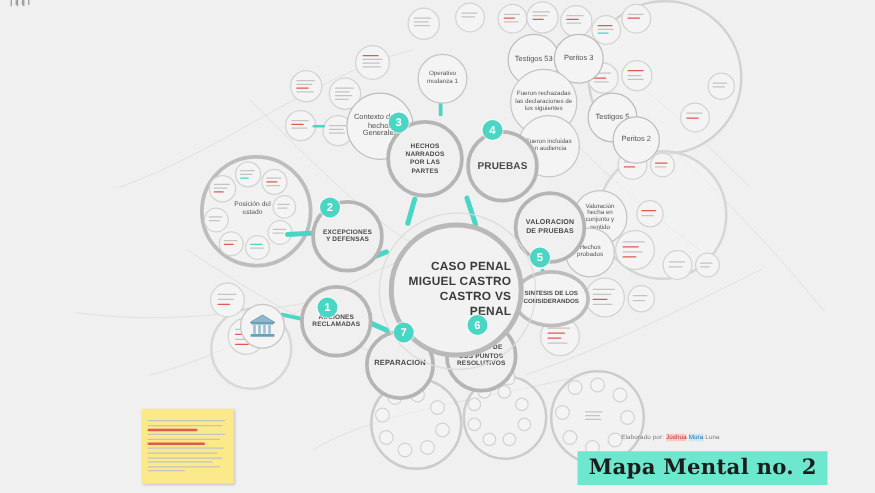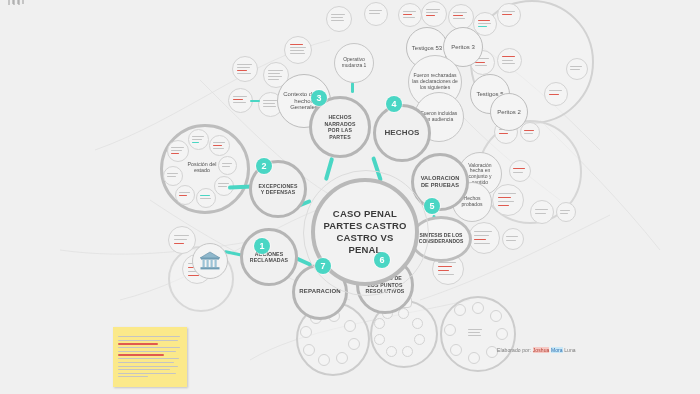--- a/index.html
+++ b/index.html
@@ -29,21 +29,21 @@
 
   
   #center{
     left:311px;top:178px;width:108px;height:108px;
     border:4px solid #b9b9b9;
     background:#f2f2f2;
     z-index:40;
   }
   #center .ctext{
     font-size:9.5px;font-weight:bold;color:#3b3b3b;letter-spacing:.2px;
-    line-height:1.25;padding:0 6px;
+    line-height:1.25;padding:0 6px;text-align:right;
   }
   #centerHalo{
     position:absolute;left:303px;top:170px;width:124px;height:124px;
     border-radius:50%;border:1px solid #dcdcdc;z-index:38;
   }
 
   
   .main{
     border:3px solid #b5b5b5;
     font-size:5.2px;font-weight:bold;color:#4a4a4a;
@@ -518,21 +518,21 @@
     <span class="lbl">EXCEPCIONES Y DEFENSAS</span>
   </div>
   <div class="badge" style="left:256px;top:158px;">2</div>
 
   <div class="bub main" style="left:309px;top:96px;width:62px;height:62px;">
     <span class="lbl">HECHOS NARRADOS POR LAS PARTES</span>
   </div>
   <div class="badge" style="left:311px;top:90px;">3</div>
 
   <div class="bub main" style="left:373px;top:104px;width:58px;height:58px;">
-    <span class="lbl" style="font-size:8px;">HECHOS</span>
+    <span class="lbl" style="font-size:8px;">PRUEBAS</span>
   </div>
   <div class="badge" style="left:386px;top:96px;">4</div>
 
   <div class="bub main" style="left:411px;top:153px;width:58px;height:58px;">
     <span class="lbl" style="font-size:5.6px;">VALORACION DE PRUEBAS</span>
   </div>
   <div class="badge" style="left:424px;top:198px;">5</div>
 
   <div class="bub main" style="left:356px;top:256px;width:58px;height:58px;">
     <span class="lbl">SINTESIS DE LOS PUNTOS RESOLUTIVOS</span>
@@ -541,21 +541,21 @@
 
   <div class="bub main" style="left:292px;top:264px;width:56px;height:56px;">
     <span class="lbl" style="font-size:6px;">REPARACION</span>
   </div>
   <div class="badge" style="left:315px;top:258px;">7</div>
 
   <div id="centerHalo"></div>
   <div class="bub" id="center">
     <div class="ctext">
       <div>CASO PENAL</div>
-      <div>PARTES CASTRO</div>
+      <div>MIGUEL CASTRO</div>
       <div>CASTRO VS PENAL</div>
     </div>
   </div>
 
   <div id="note">
     <div class="ntxt">
       <div class="ln" style="position:relative;left:0;top:0;width:62px;margin-bottom:2.6px;"></div>
       <div class="ln" style="position:relative;left:0;width:60px;margin-bottom:2.6px;"></div>
       <div class="ln red" style="position:relative;left:0;width:40px;margin-bottom:2.6px;"></div>
       <div class="ln" style="position:relative;left:0;width:62px;margin-bottom:2.6px;"></div>
@@ -573,14 +573,15 @@
     <g stroke="#9a9a9a" stroke-width="1" fill="none">
       <path d="M3,11 L3,4 A2,2 0 0 1 7,4 L7,10"></path>
       <path d="M8,11 L8,4 A2,2 0 0 1 12,4 L12,10"></path>
       <path d="M13,11 L13,4 A2,2 0 0 1 17,4 L17,10"></path>
     </g>
   </svg>
 
   <div id="byline">
     <span>Elaborado por: </span><span class="hl">Joshua</span> <span class="hl2">Mora</span><span> Luna</span>
   </div>
+  <div id="banner">Mapa Mental no. 2</div>
 
 </div>
 
 </body></html>

